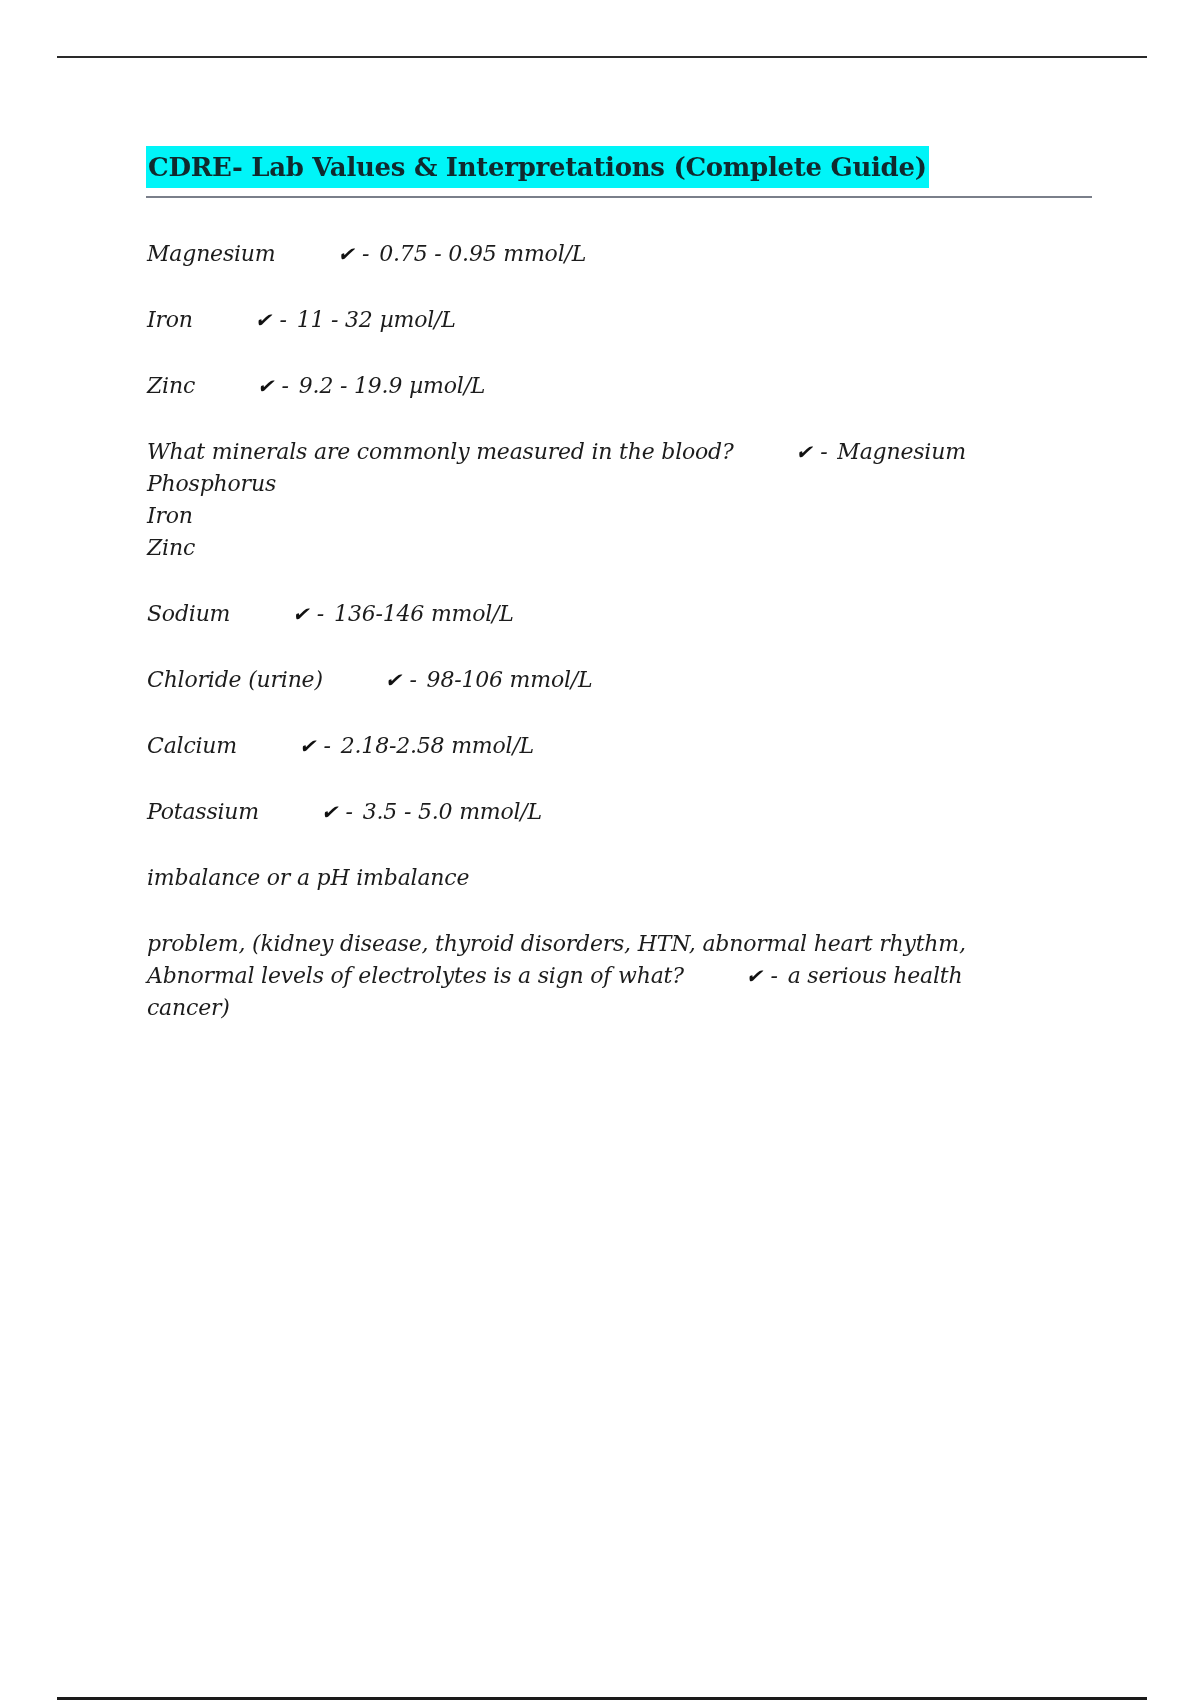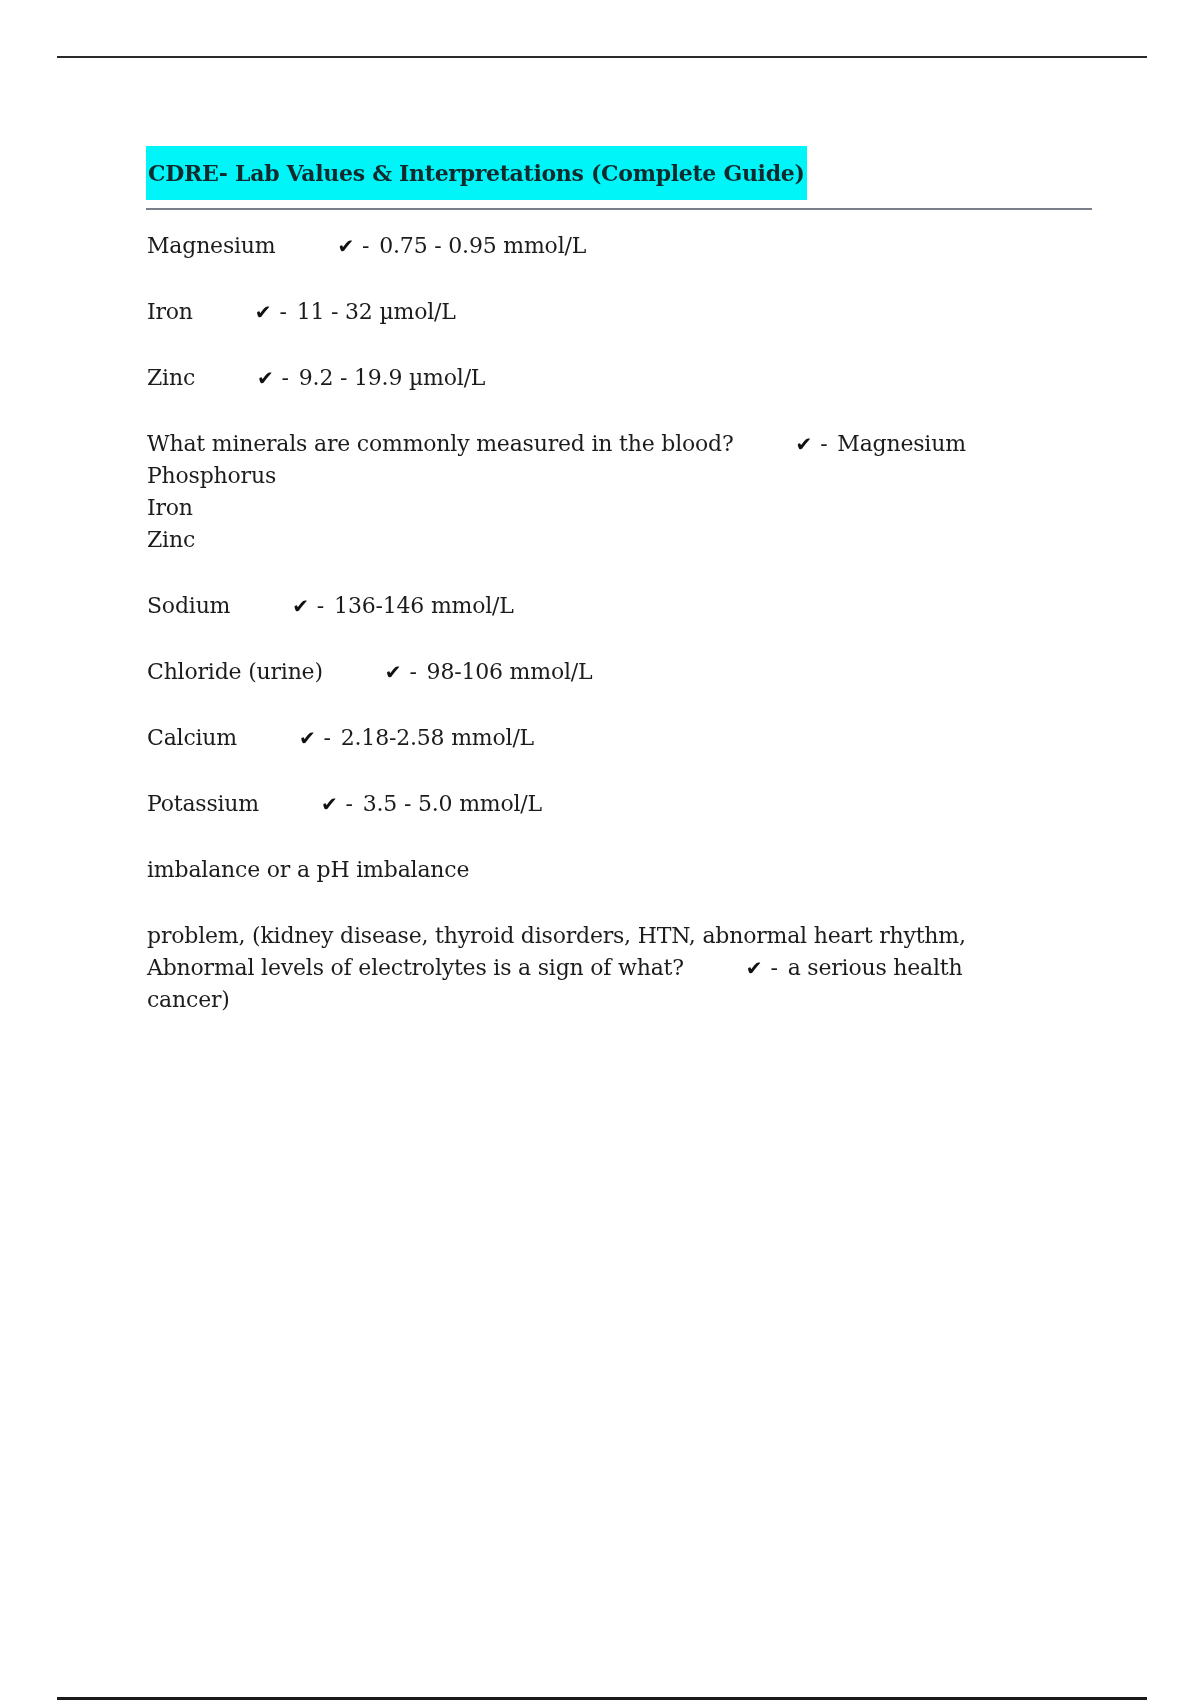--- a/index.html
+++ b/index.html
@@ -16,28 +16,28 @@
       position: absolute; left: 57px; top: 1697px; width: 1090px; height: 3px;
       background: #1a1a1a;
     }
     .title-wrap {
       position: absolute; left: 146px; top: 146px; width: 946px;
       border-bottom: 2px solid #7a7f8a; padding-bottom: 8px;
     }
     .title {
       display: inline-block; background: #00f5f8;
       font-family: "DejaVu Serif", serif; font-weight: bold;
-      font-size: 22px; line-height: 42px; color: #102a2e;
-      padding: 6px 2px; letter-spacing: -0.3px;
+      font-size: 26px; line-height: 42px; color: #102a2e;
+      padding: 0 2px; letter-spacing: -0.3px;
     }
     .content {
       position: absolute; left: 147px; top: 226px; width: 940px;
       font-size: 22px; line-height: 32px; letter-spacing: -0.2px;
     }
-    .entry { margin: 4px 0 34px 0; }
+    .entry { margin: 12px 0 34px 0; font-style: italic; }
     .q { }
     .gap { display: inline-block; }
     .check { font-size: 20px; color: #111; }
     .dash { margin: 0 10px 0 8px; }
     .line { display: block; }
   </style>
 </head>
 <body>
 
 <div class="rule-top"></div>

